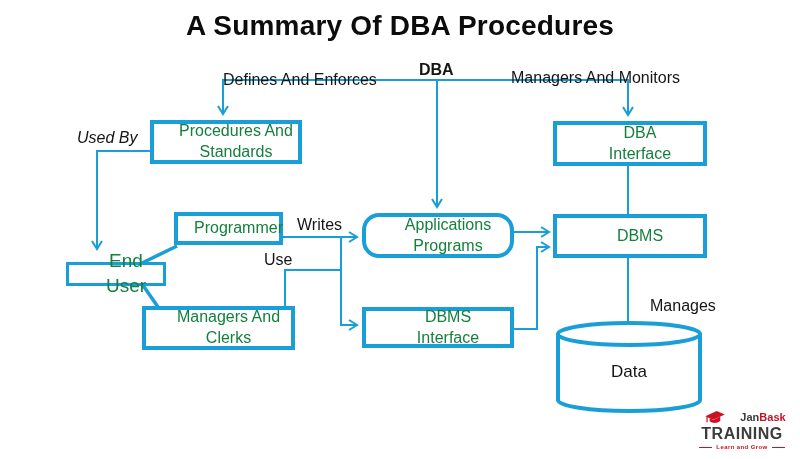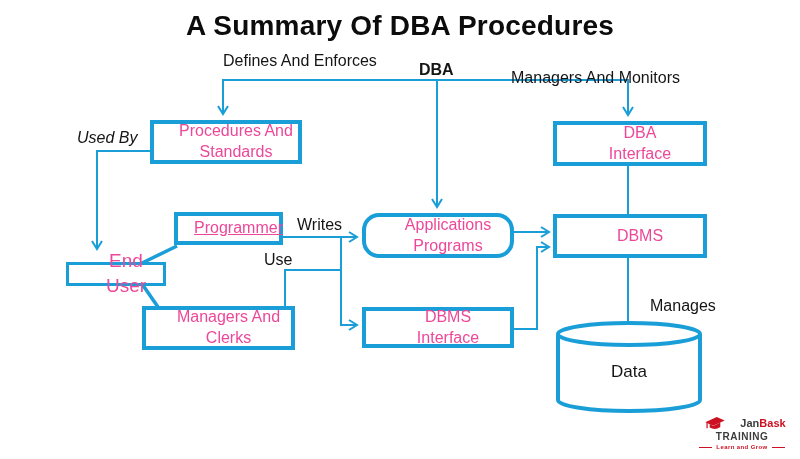--- a/index.html
+++ b/index.html
@@ -8,39 +8,39 @@
     font-family:"Liberation Sans", sans-serif;color:#111111;
   }
   .title{
     position:absolute;left:0;top:10px;width:800px;text-align:center;
     font-size:28px;font-weight:800;letter-spacing:.2px;color:#0c0c0c;
   }
   #wires{position:absolute;left:0;top:0;z-index:1;}
   .node{
     position:absolute;z-index:2;background:#ffffff;border:4px solid #1a9ed8;
     display:flex;align-items:center;justify-content:center;text-align:center;
-    font-size:16px;line-height:1.3;white-space:pre-line;box-sizing:border-box;color:#ec4899;padding-left:20px;
+    font-size:16px;line-height:1.3;white-space:pre-line;box-sizing:border-box;color:#15803d;padding-left:20px;
   }
   .node.thin{border-width:3px;}
   .edge-label{
     position:absolute;z-index:3;font-size:16px;line-height:1.1;color:#151515;white-space:nowrap;
   }
   .edge-label.bold{font-weight:700;}
   .cyl-label{
     position:absolute;z-index:3;font-size:17px;color:#151515;text-align:center;
   }
   
   .logo{
     position:absolute;right:10px;bottom:9px;z-index:4;width:96px;
     display:flex;flex-direction:column;align-items:center;line-height:1;
   }
   .logo-row1{display:flex;align-items:center;gap:14px;margin-left:6px;}
   .logo-brand{font-size:11px;font-weight:700;color:#3c3c3c;}
   .logo-brand .accent{color:#cb1122;}
-  .logo-line2{font-size:10px;font-weight:700;letter-spacing:.5px;color:#3c3c3c;margin-top:1px;}
+  .logo-line2{font-size:16px;font-weight:700;letter-spacing:.5px;color:#3c3c3c;margin-top:1px;}
   .logo-tagline{
     display:flex;align-items:center;gap:4px;margin-top:2px;
     font-size:6px;font-weight:700;color:#cb1122;letter-spacing:.4px;
   }
   .logo-tagline::before,.logo-tagline::after{
     content:"";display:block;width:13px;height:1px;background:#cb1122;
   }
 </style>
 </head>
 <body>
@@ -86,32 +86,32 @@
     <g stroke="#1a9ed8" stroke-width="4" fill="#ffffff">
       <path d="M558,334 L558,400 A71,11 0 0 0 700,400 L700,334"></path>
       <ellipse cx="629" cy="334" rx="71" ry="11"></ellipse>
     </g>
   </svg>
 
   <div class="node" style="left:150px;top:120px;width:152px;height:44px;">Procedures And
 Standards</div>
   <div class="node" style="left:553px;top:121px;width:154px;height:45px;">DBA
 Interface</div>
-  <div class="node" style="left:174px;top:212px;width:109px;height:33px;text-decoration:underline;">Programmer</div>
+  <div class="node" style="left:174px;top:212px;width:109px;height:33px;">Programmer</div>
   <div class="node" style="left:362px;top:213px;width:152px;height:45px;border-radius:17px;">Applications
 Programs</div>
   <div class="node" style="left:553px;top:214px;width:154px;height:44px;">DBMS</div>
   <div class="node thin" style="left:66px;top:262px;width:100px;height:24px;font-size:19px;">End User</div>
   <div class="node" style="left:142px;top:306px;width:153px;height:44px;">Managers And
 Clerks</div>
   <div class="node" style="left:362px;top:307px;width:152px;height:41px;">DBMS
 Interface</div>
   <div class="cyl-label" style="left:558px;top:362px;width:142px;">Data</div>
 
-  <div class="edge-label" style="left:223px;top:52px;">Defines And Enforces</div>
+  <div class="edge-label" style="left:223px;top:71px;">Defines And Enforces</div>
   <div class="edge-label bold" style="left:419px;top:61px;">DBA</div>
   <div class="edge-label" style="left:511px;top:57px;margin-top:12px;">Managers And Monitors</div>
   <div class="edge-label" style="left:77px;top:129px;font-style:italic;">Used By</div>
   <div class="edge-label" style="left:297px;top:216px;">Writes</div>
   <div class="edge-label" style="left:264px;top:251px;">Use</div>
   <div class="edge-label" style="left:650px;top:297px;">Manages</div>
 
   <div class="logo">
     <div class="logo-row1">
       <svg width="22" height="15" viewBox="0 0 24 17">

